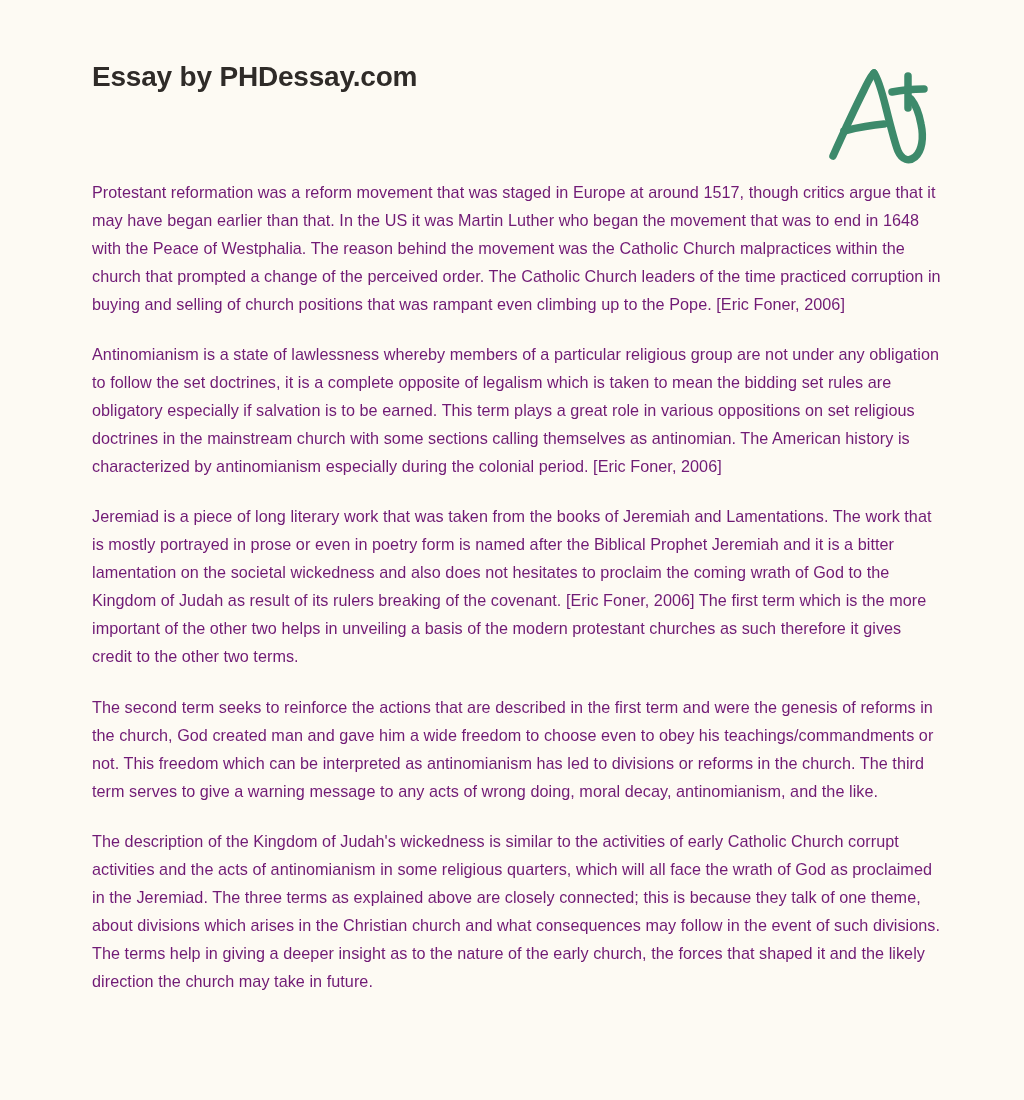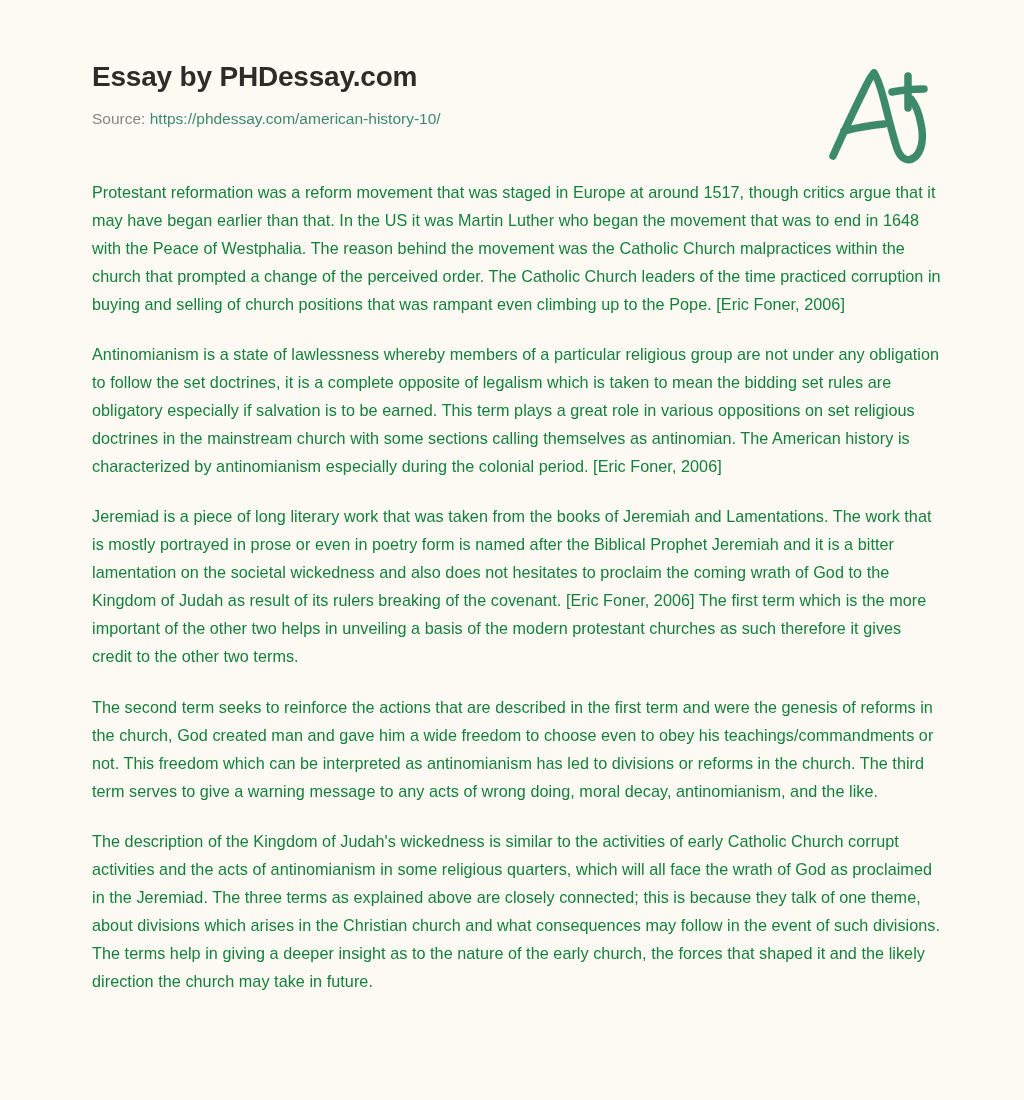--- a/index.html
+++ b/index.html
@@ -87,41 +87,37 @@
   
   .article {
     padding: 28px 80px 0 92px;
     box-sizing: border-box;
   }
 
   .article p {
     margin: 0 0 22px 0;
     font-size: 16.2px;
     line-height: 1.73;
-    color: #15803d;
+    color: #701a75;
     text-align: left;
     letter-spacing: 0.05px;
   }
 
   .article p:last-child {
     margin-bottom: 0;
     margin-top: 10px;
   }
 </style>
 </head>
 <body>
 
 <div class="page">
 
   <div class="header">
     <div class="brand-line">Essay by PHDessay.com</div>
-    <div class="source-line">
-      <span class="source-label">Source:</span>
-      <span class="source-url">https://phdessay.com/american-history-10/</span>
-    </div>
 
     <div class="logo">
       <svg viewBox="0 0 120 115" xmlns="http://www.w3.org/2000/svg" aria-hidden="true">
         <g fill="none" stroke="#3d8a6b" stroke-width="7.5" stroke-linecap="round" stroke-linejoin="round">
 
           <path d="M17 104 C 26 84, 38 58, 48 38 C 52 30, 55 23, 58 21"></path>
 
           <path d="M58 21 C 62 26, 66 40, 70 56 C 75 76, 79 92, 82 99 C 86 108, 93 110, 99 105 C 106 99, 108 86, 105 72 C 103 61, 99 52, 95 47"></path>
 
           <path d="M28 79 C 40 76, 55 73, 68 72"></path>

